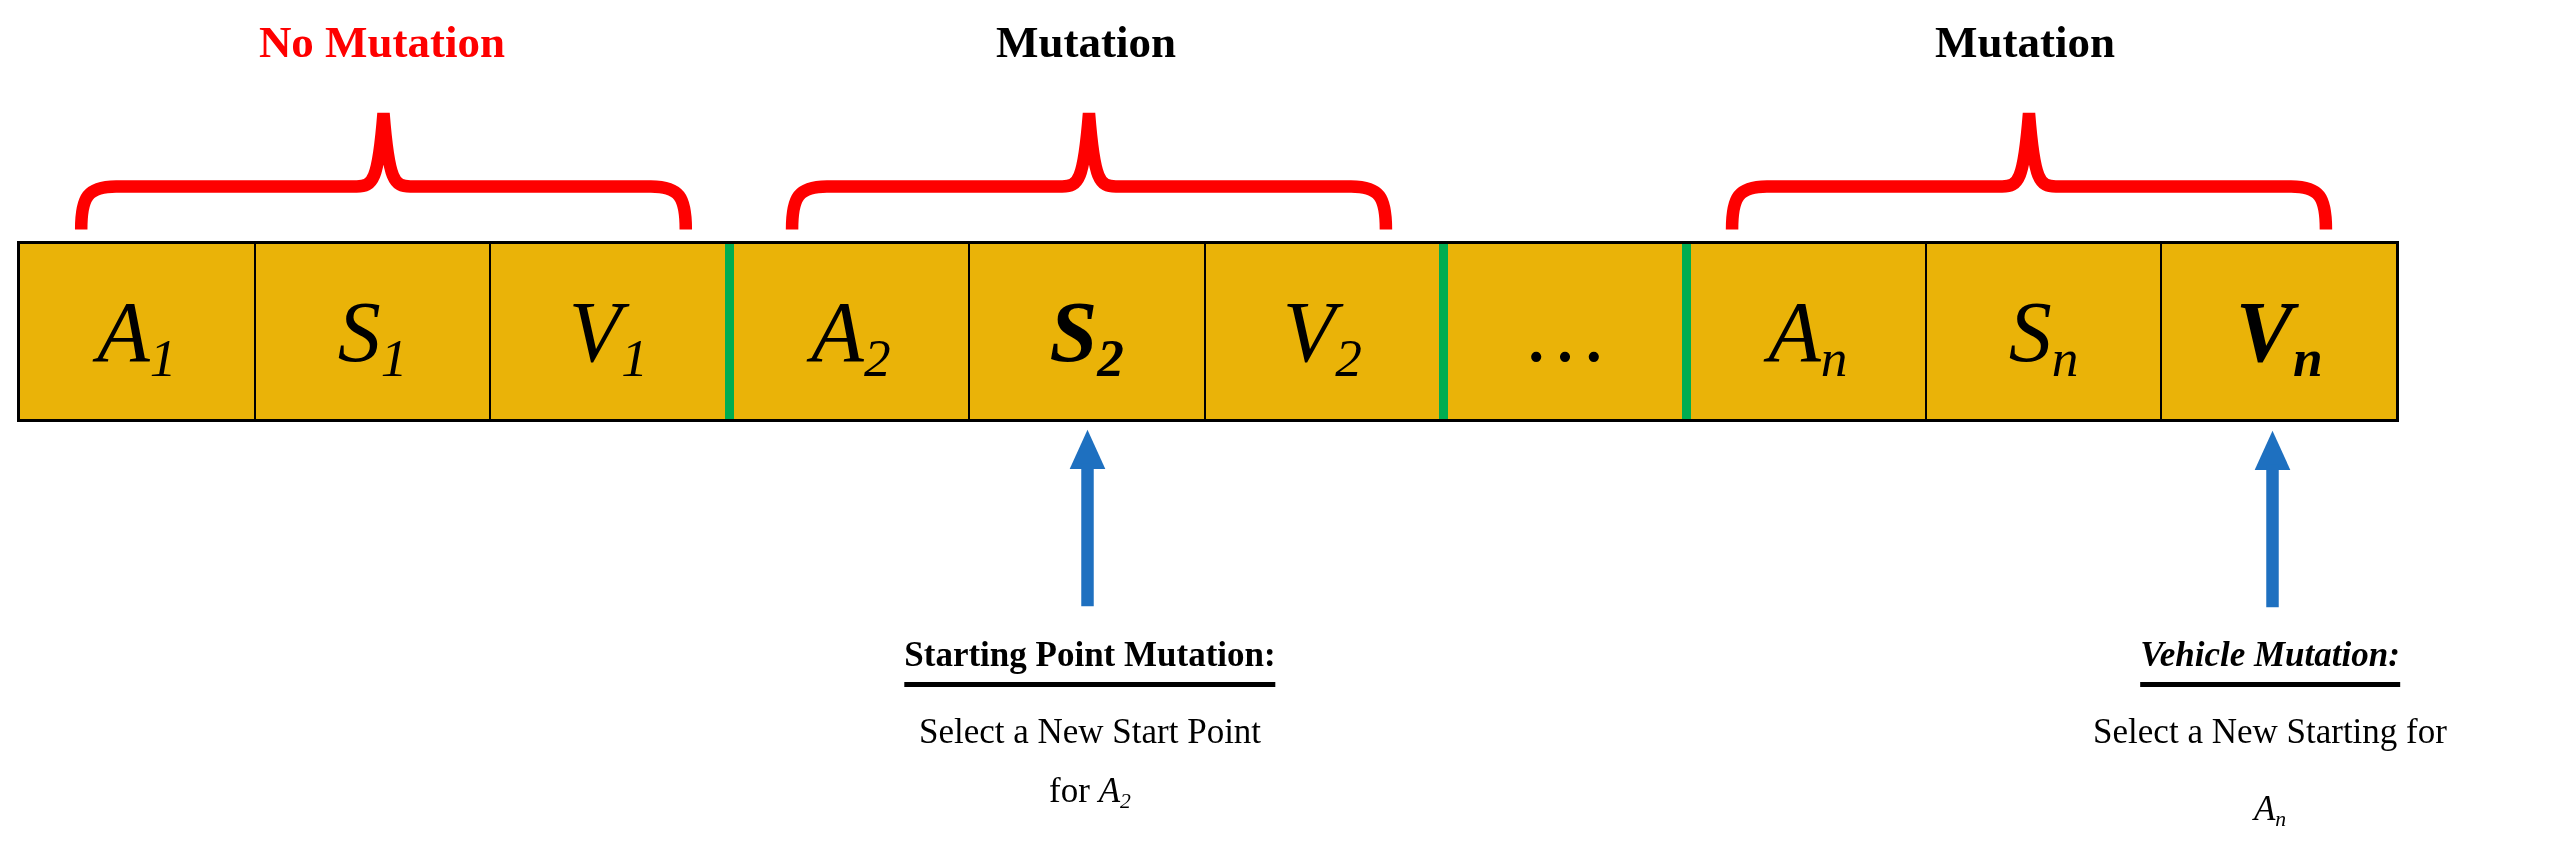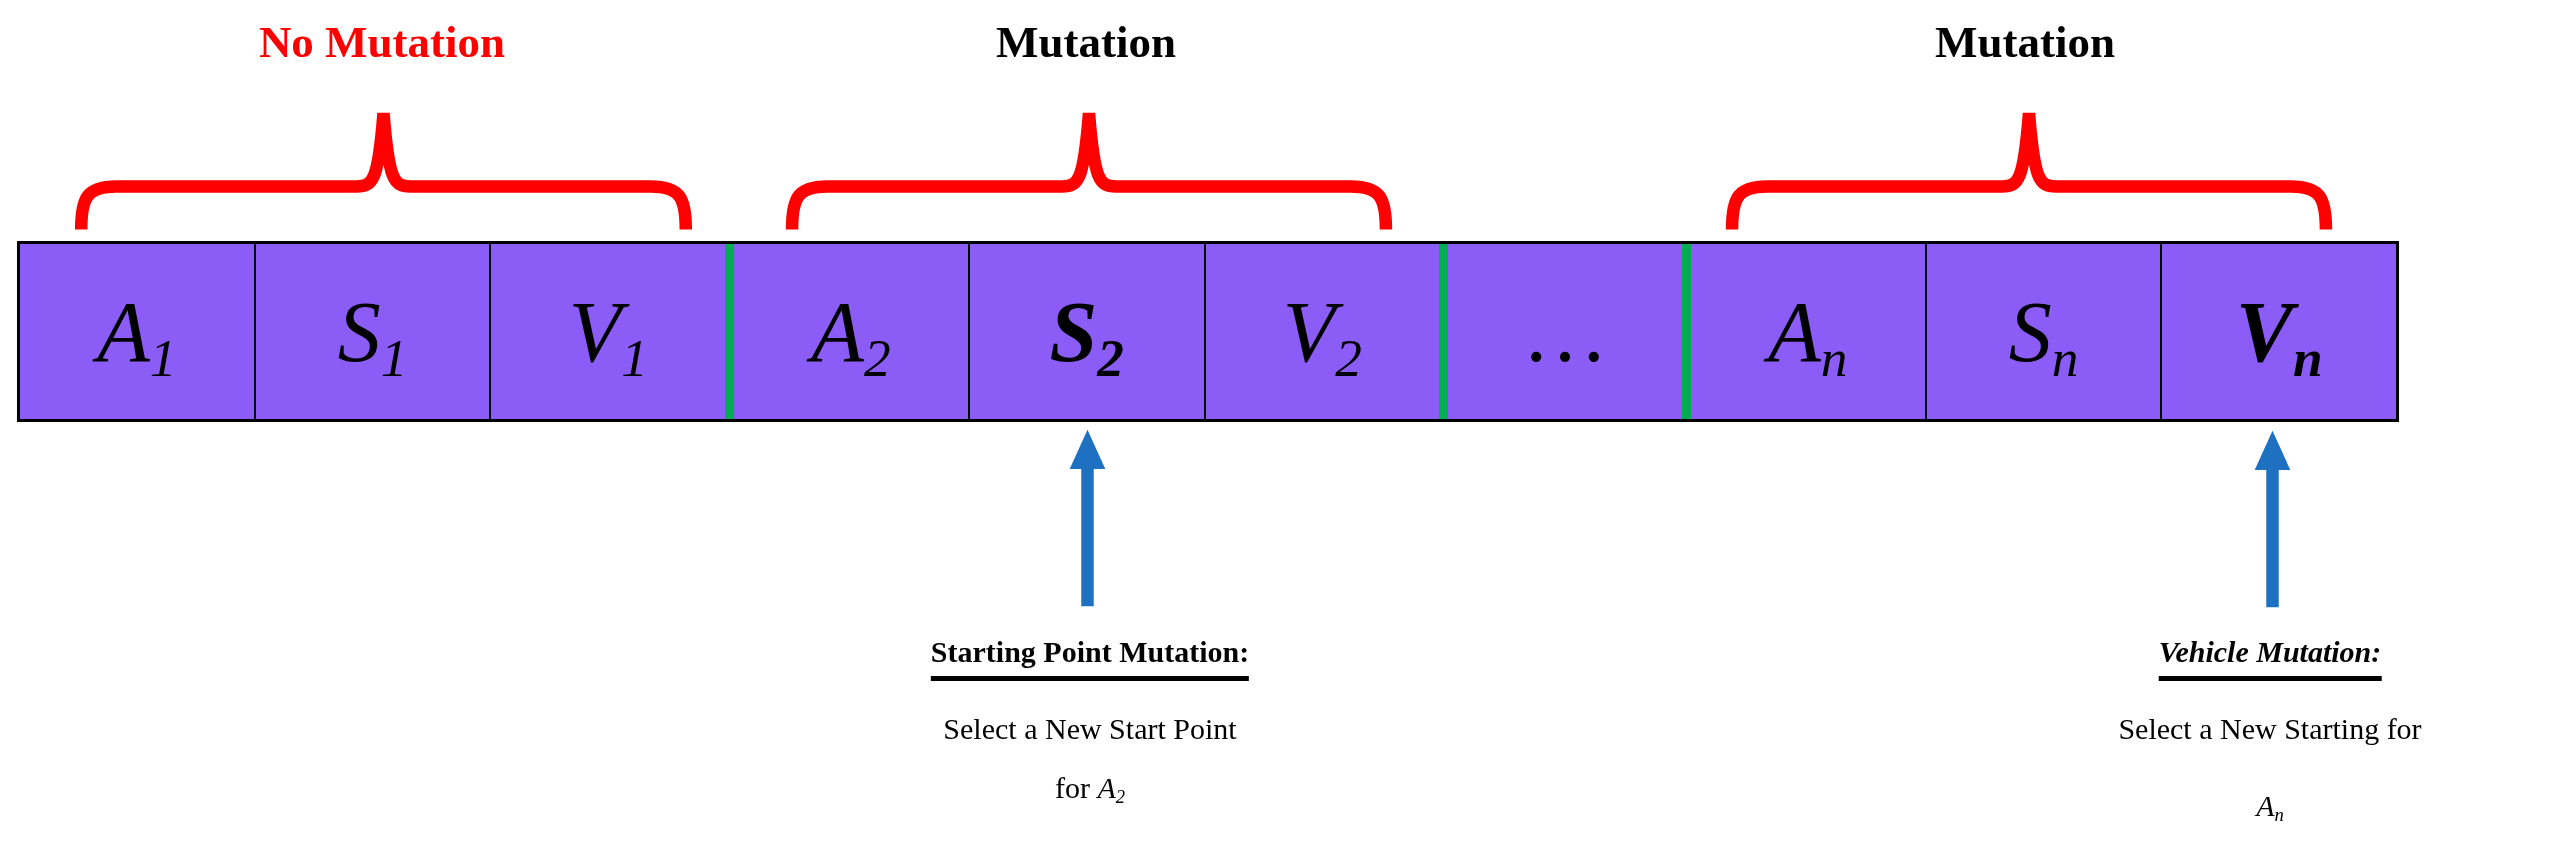--- a/index.html
+++ b/index.html
@@ -35,21 +35,21 @@
   
   #chromosome {
     position: absolute;
     left: 17px;
     top: 241px;
     width: 2382px;
     height: 181px;
     box-sizing: border-box;
     border: 3.6px solid #000000;
     display: flex;
-    background: #8b5cf6;
+    background: #eab308;
   }
   .cell {
     flex: 1 1 0;
     display: flex;
     align-items: center;
     justify-content: center;
     font-size: 86px;
     color: #000000;
   }
   .cell + .cell        { border-left: 2.7px solid #000000; text-align: center; }
@@ -64,21 +64,21 @@
 
   
   .up-arrow { position: absolute; }
 
   
   .ann-line {
     position: absolute;
     transform: translateX(-50%);
     white-space: nowrap;
     color: #000000;
-    font-size: 30px;
+    font-size: 35px;
     line-height: 1.15;
   }
   .ann-title {
     font-weight: bold;
     border-bottom: 5.4px solid #000000;
     padding-bottom: 6.3px;
   }
   .ann-line .math { font-style: italic; }
   .ann-line sub {
     font-size: 0.62em;

